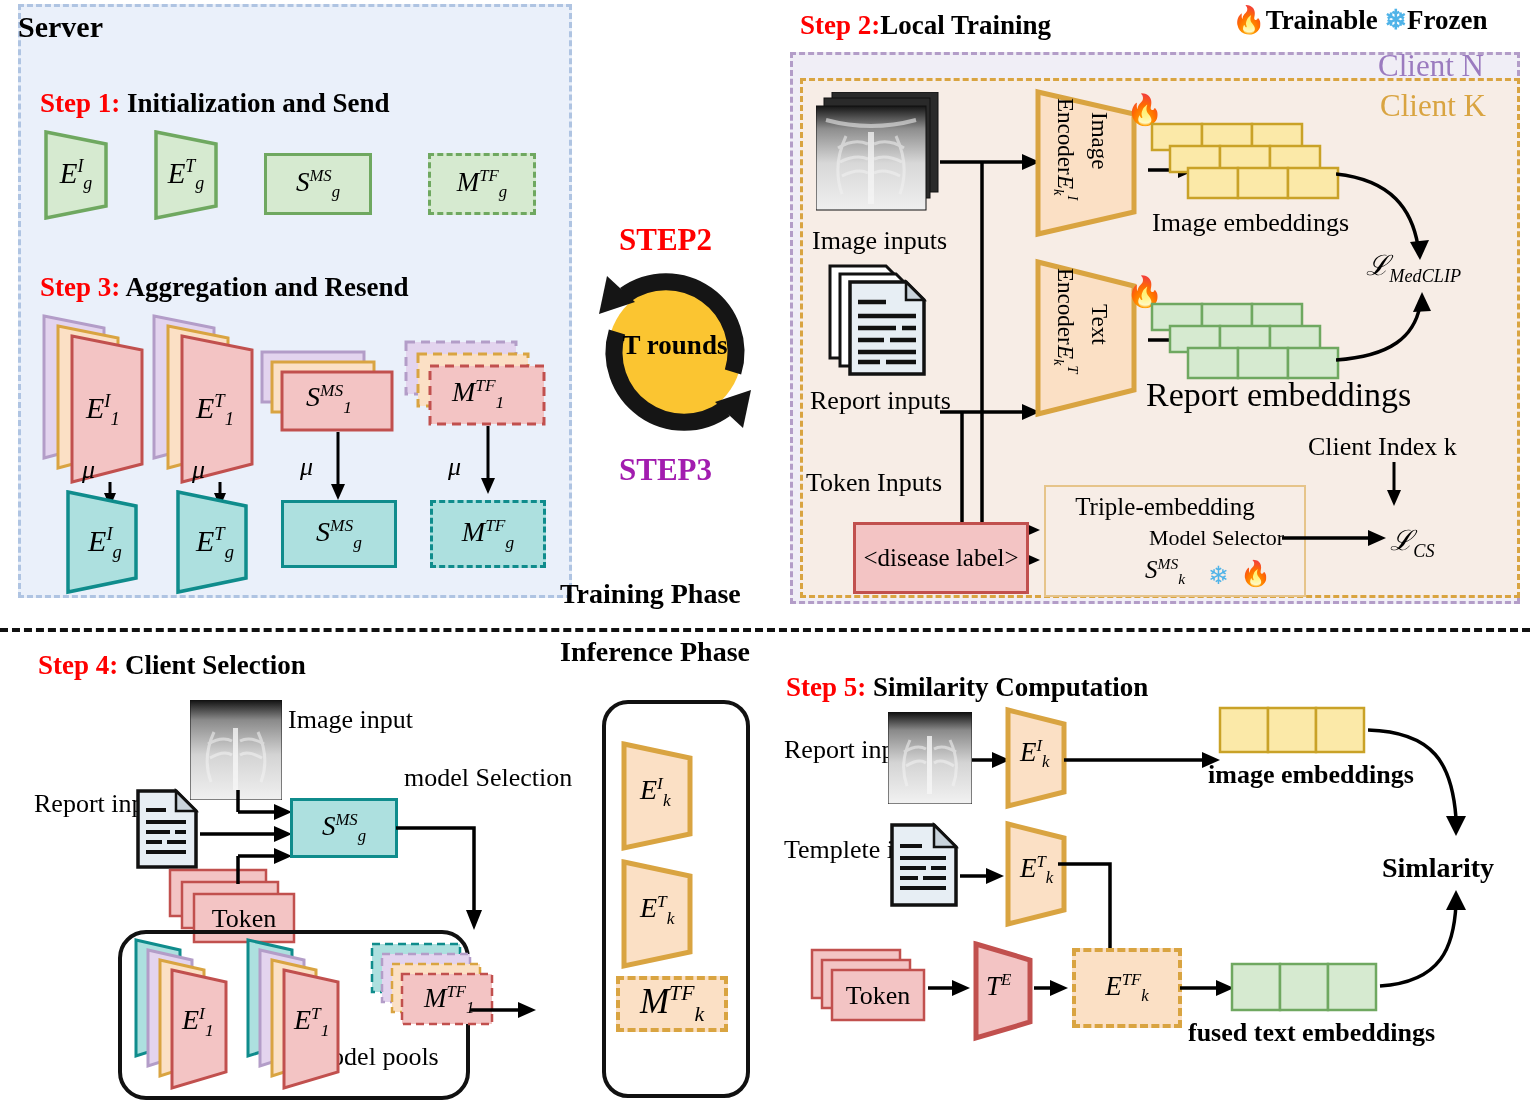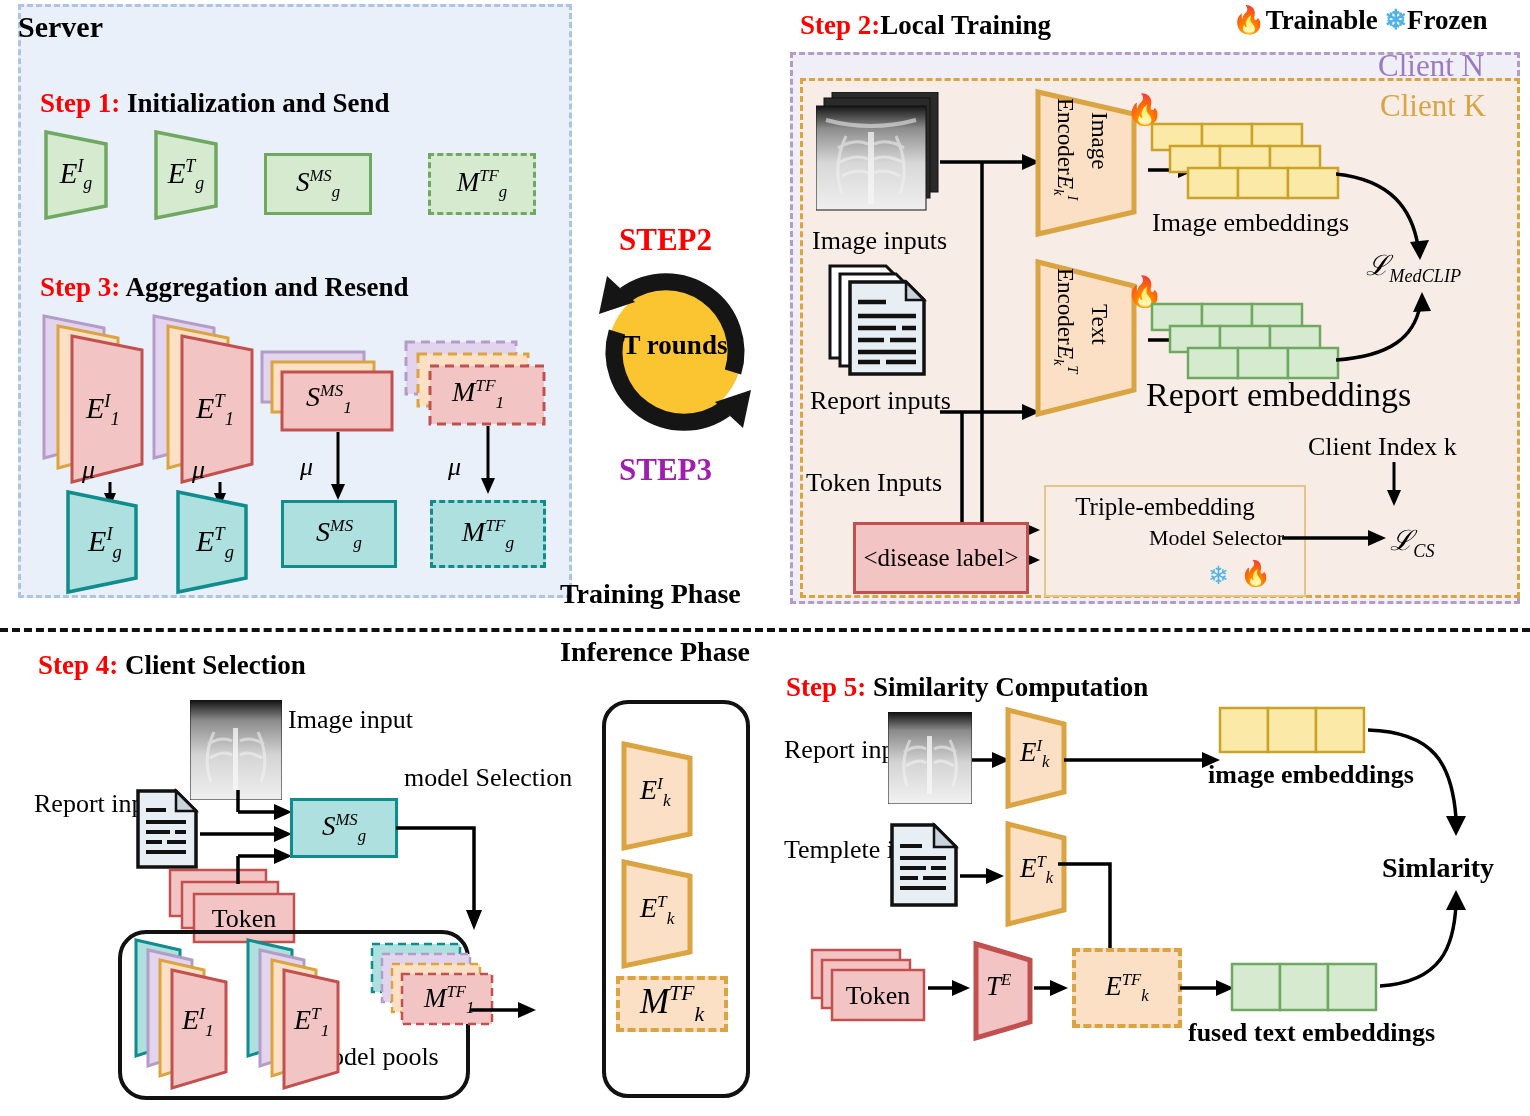--- a/index.html
+++ b/index.html
@@ -310,20 +310,21 @@
 </div>
 
 <div class="txt" style="left:806px;top:468px;font-size:26px;">Token Inputs</div>
 <div class="box" style="left:806px;top:522px;width:176px;height:72px;background:#F3C4C4;border:3px solid #C1504E;line-height:1.15;font-size:25px;margin-left:47px;">
   <span>&lt;disease label&gt;</span>
 </div>
 
 <div class="abs" style="left:1044px;top:485px;width:262px;height:112px;background:#F7EDE6;border:2.5px solid #E6C48A;box-sizing:border-box;">
   <div class="txt" style="left:0;top:6px;width:238px;text-align:center;font-size:25px;">Triple-embedding</div>
   <div class="txt" style="left:0;top:38px;width:238px;text-align:right;font-size:22px;">Model Selector</div>
+  <div class="txt math" style="left:0;top:68px;width:238px;text-align:center;font-size:25px;">S<sup>MS</sup><sub>k</sub></div>
   <div class="txt" style="left:162px;top:74px;font-size:25px;color:#4FB3E8;">❄</div>
   <div class="txt" style="left:194px;top:72px;font-size:25px;">🔥</div>
 </div>
 
 <div class="txt" style="left:1308px;top:432px;font-size:26px;">Client Index k</div>
 <svg class="abs" style="left:1282px;top:462px;width:150px;height:130px;">
   <line x1="112" y1="0" x2="112" y2="32" stroke="#000" stroke-width="3"></line>
   <polygon points="112,44 105,28 119,28" fill="#000"></polygon>
   <line x1="0" y1="76" x2="90" y2="76" stroke="#000" stroke-width="3.5"></line>
   <polygon points="104,76 86,68 86,84" fill="#000"></polygon>

